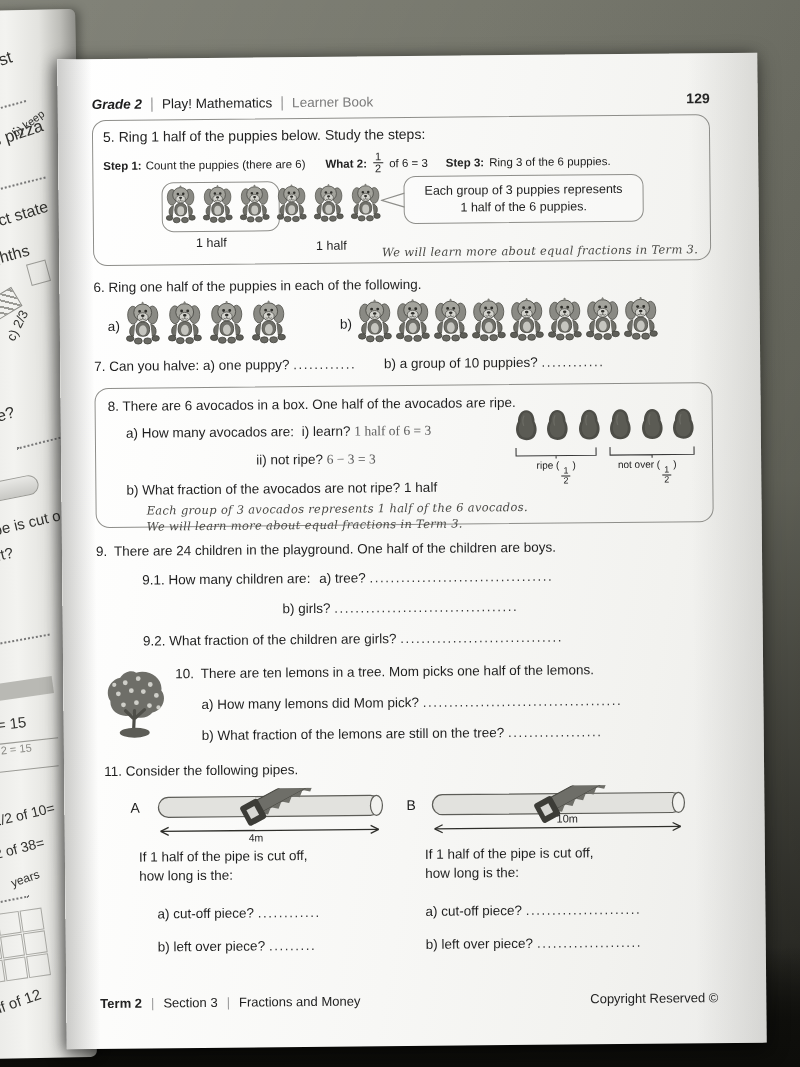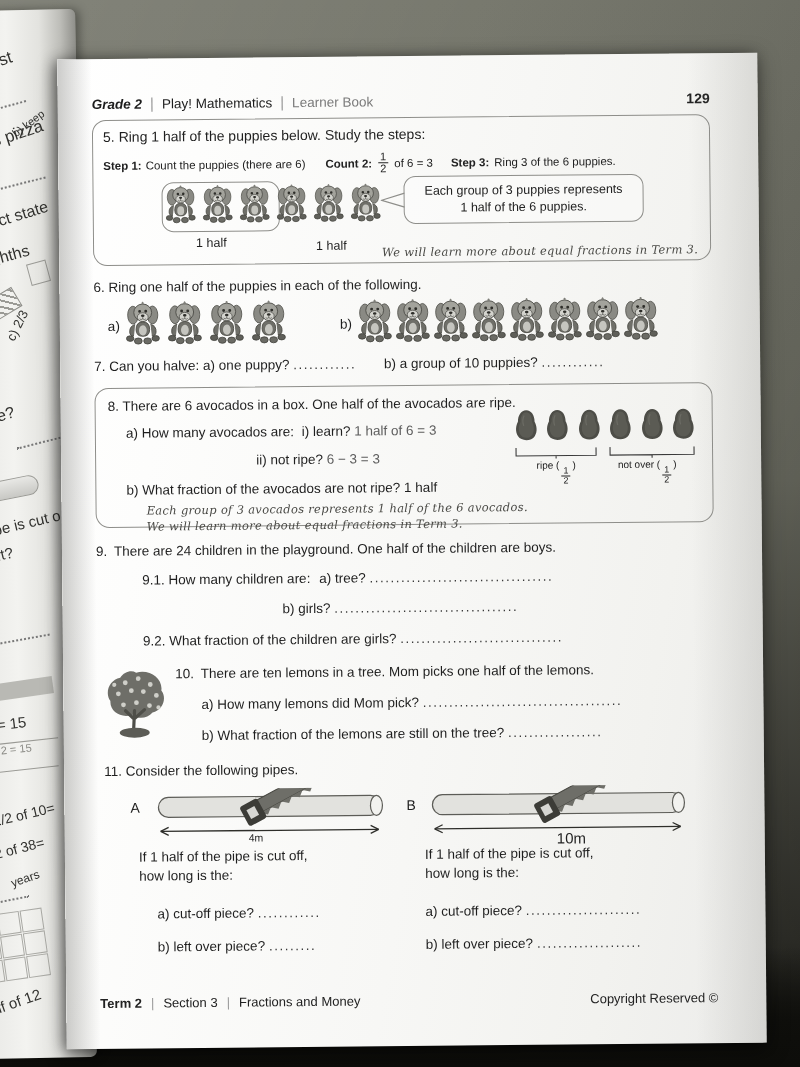--- a/index.html
+++ b/index.html
@@ -65,21 +65,21 @@
   
   #header{ display:flex; align-items:baseline; }
   #header .h-grade{ font-weight:bold; font-size:13.5px; color:#1d1d1d; font-style:italic;}
   #header .bar{ color:#9b9b9b; margin:0 8px; font-size:15px; }
   #header .h-series{ font-size:13.5px; color:#1d1d1d; }
   #header .h-book{ font-size:13.5px; color:#7a7a7a; }
   #header .h-page{ margin-left:auto; font-weight:bold; font-size:14px; }
 
   
   .q { font-size:13.5px; color:#1f1f1f; line-height:1.45; }
-  .ans-val { color:#5d5d5d; }
+  .ans-val { color:#5d5d5d;font-family:Liberation Serif, serif; }
   .dots { color:#3a3a3a; letter-spacing:1.5px; }
   .hand {
     font-family:"DejaVu Serif", serif; font-style:italic;
     color:#4a4a46; font-size:11.5px; letter-spacing:0.3px;
   }
   .rbox{
     border:1.2px solid #8e8e8a; border-radius:14px; padding:8px 10px 8px 12px;
     position:relative; background:transparent;
   }
 
@@ -174,21 +174,21 @@
 
   <div class="rbox" style="margin-top:8px; height:146px; padding:6px 10px 0 10px;">
     <div class="q" style="font-size:14px;">
       <span>5.</span>
       <span>Ring 1 half of the puppies below. Study the steps:</span>
     </div>
 
     <div style="display:flex; align-items:center; margin-top:7px; font-size:11.5px;">
       <span style="font-weight:bold;">Step 1:</span>
       <span style="margin-left:4px;">Count the puppies (there are 6)</span>
-      <span style="font-weight:bold; margin-left:20px;">Count 2:</span>
+      <span style="font-weight:bold; margin-left:20px;">What 2:</span>
       <span class="frac big" style="margin-left:6px;">
         <span class="n">1</span>
         <span class="d">2</span>
       </span>
       <span style="margin-left:4px;">of 6 = 3</span>
       <span style="font-weight:bold; margin-left:18px;">Step 3:</span>
       <span style="margin-left:5px;">Ring 3 of the 6 puppies.</span>
     </div>
 
     <div style="position:relative; margin-top:4px; height:56px;">
@@ -780,21 +780,21 @@
           <ellipse cx="254" cy="18" rx="6" ry="10" fill="#f2f2ef" stroke="#5c5c57" stroke-width="1.2"></ellipse>
           <g transform="rotate(-28 140 18)">
             <rect x="128" y="6" width="64" height="13" fill="#6e6e68" stroke="#45453f" stroke-width="1"></rect>
             <path d="M128 19 l6 5 l6 -5 l6 5 l6 -5 l6 5 l6 -5 l6 5 l6 -5 l6 5 l6 -5 l6 5 l6 -5" fill="#6e6e68"></path>
             <rect x="112" y="4" width="20" height="22" rx="3" fill="#3c3c37"></rect>
             <rect x="117" y="10" width="9" height="10" fill="#d6d6d2"></rect>
           </g>
           <path d="M10 42 L256 42" stroke="#2e2e2a" stroke-width="1.3"></path>
           <path d="M10 42 l8 -4 M10 42 l8 4 M256 42 l-8 -4 M256 42 l-8 4" stroke="#2e2e2a" stroke-width="1.3" fill="none"></path>
         </svg>
-        <span class="q" style="position:absolute; left:158px; top:46px; font-size:15px;">10m</span>
+        <span class="q" style="position:absolute; left:158px; top:30px; font-size:11px;">10m</span>
       </div>
     </div>
 
     <div style="display:flex; margin-top:62px;">
       <div style="width:300px;">
         <div class="q" style="margin-left:40px;">If 1 half of the pipe is cut off,</div>
         <div class="q" style="margin-left:40px;">how long is the:</div>
         <div class="q" style="margin:18px 0 0 58px;">
           <span>a) cut-off piece?</span>
           <span class="dots">............</span>

